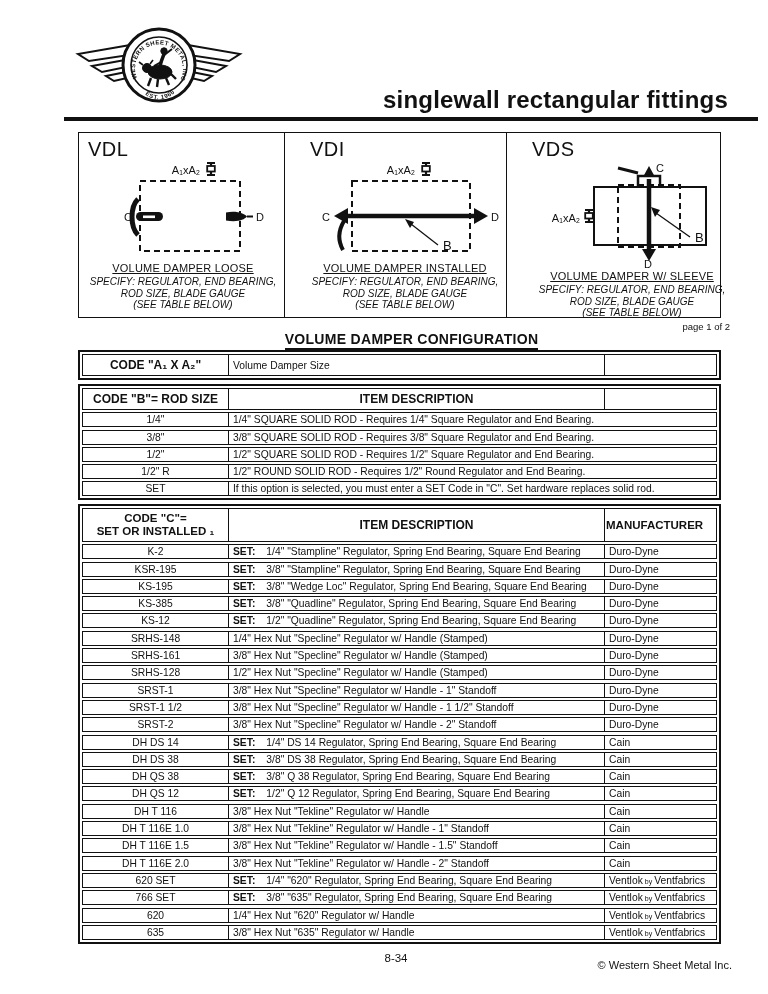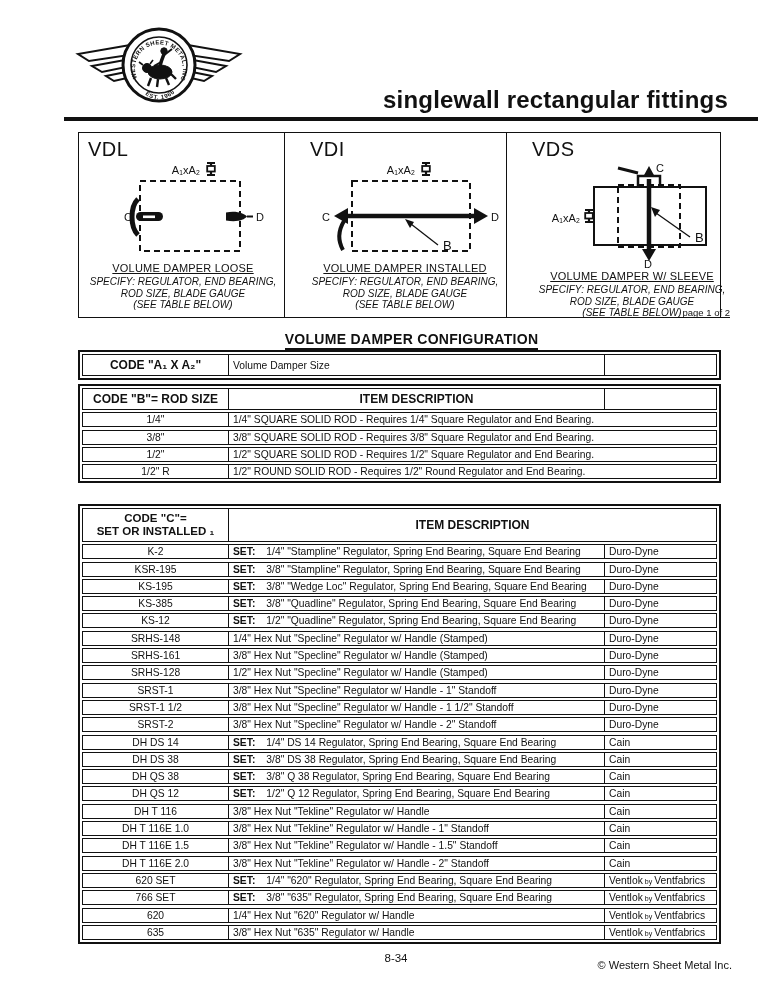--- a/index.html
+++ b/index.html
@@ -16,21 +16,21 @@
   .dbox { flex:1; position:relative; border-right:1.6px solid #111; padding:5px 6px 0 9px; box-sizing:border-box; }
   .dbox:last-child { border-right:none; }
   .dcode { font-size:20px; letter-spacing:0.5px; }
   .ddiag { display:block; margin:0 auto; }
   .dcaption { text-align:center; font-size:11px; text-decoration:underline; margin-top:1px; letter-spacing:0.2px; }
   .dspec { text-align:center; font-size:10px; line-height:11.6px; margin-top:2px;font-style:italic; }
 
   
   #section-title-wrap { position:absolute; left:90px; top:330px; width:643px; text-align:center; }
   #section-title { display:inline-block; font-size:14px; font-weight:bold; letter-spacing:0.3px; border-bottom:2px solid #111; padding-bottom:1px; }
-  #page-indicator { position:absolute; right:38px; top:307px; font-size:9.5px;text-decoration:underline; }
+  #page-indicator { position:absolute; right:38px; top:321px; font-size:9.5px; }
 
   
   .tbl { position:absolute; left:78px; width:643px; border:2px solid #111; padding:2px; box-sizing:border-box; background:#fff; }
   .trow { display:flex; border:1px solid #111; height:15px; margin-bottom:2.3px; box-sizing:border-box; align-items:stretch; background:#fff; }
   .trow:last-child { margin-bottom:0; }
   .trow.hdr { height:22px; }
   .trow.hdr2 { height:34px; }
   .cell { box-sizing:border-box; font-size:10.3px; display:flex; align-items:center; padding:0 4px; white-space:nowrap; overflow:hidden; }
   .c-code { width:146px; justify-content:center; border-right:1.2px solid #111; flex:none; }
   .c-desc { flex:1;text-align:right; }
@@ -229,30 +229,35 @@
         <div class="trow">
           <div class="cell c-code" data-field="code">1/2"</div>
           <div class="cell c-desc" data-field="desc">1/2" SQUARE SOLID ROD - Requires 1/2" Square Regulator and End Bearing.</div>
         </div>
 
         <div class="trow">
           <div class="cell c-code" data-field="code">1/2" R</div>
           <div class="cell c-desc" data-field="desc">1/2" ROUND SOLID ROD - Requires 1/2" Round Regulator and End Bearing.</div>
         </div>
 
+        <div class="trow">
+          <div class="cell c-code" data-field="code">SET</div>
+          <div class="cell c-desc" data-field="desc">If this option is selected, you must enter a SET Code in "C".  Set hardware replaces solid rod.</div>
+        </div>
       </div>
   </div>
 
   <div id="tbl-c" class="tbl">
     <div class="trow hdr2">
       <div class="cell c-code bold">
         <span>CODE "C"=</span>
         <span>SET OR INSTALLED ₁</span>
       </div>
       <div class="cell c-desc bold center">ITEM DESCRIPTION</div>
+      <div class="cell c-mfr bold" style="font-size:11.5px; padding:0 1px;">MANUFACTURER</div>
     </div>
     <div>
 
         <div class="trow">
           <div class="cell c-code" data-field="code">K-2</div>
           <div class="cell c-desc">
             <b data-field="prefix">SET:</b>
             <span data-field="desc">1/4" "Stampline" Regulator, Spring End Bearing, Square End Bearing</span>
           </div>
           <div class="cell c-mfr">

